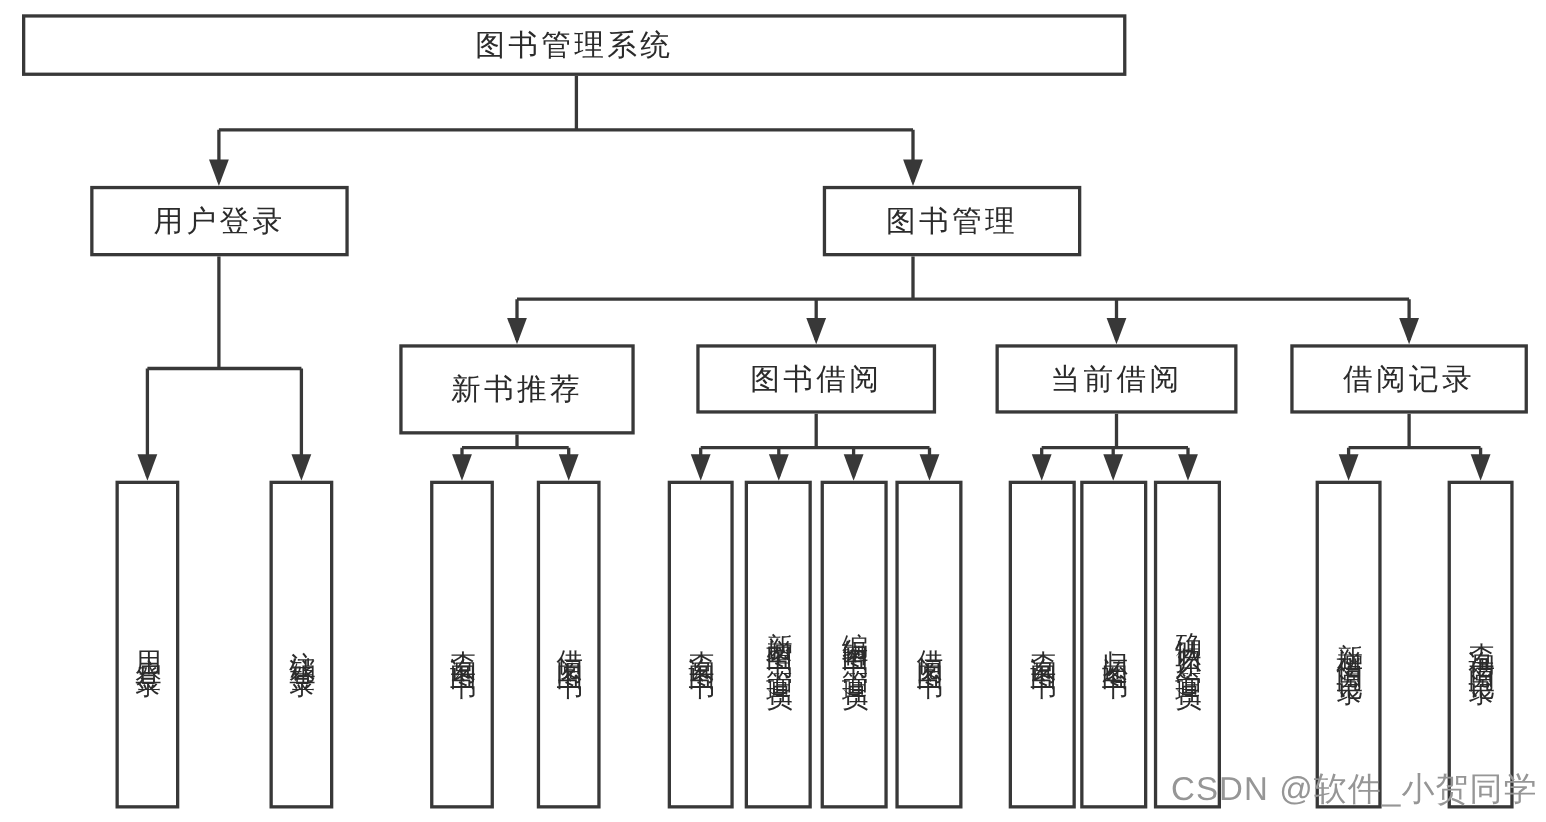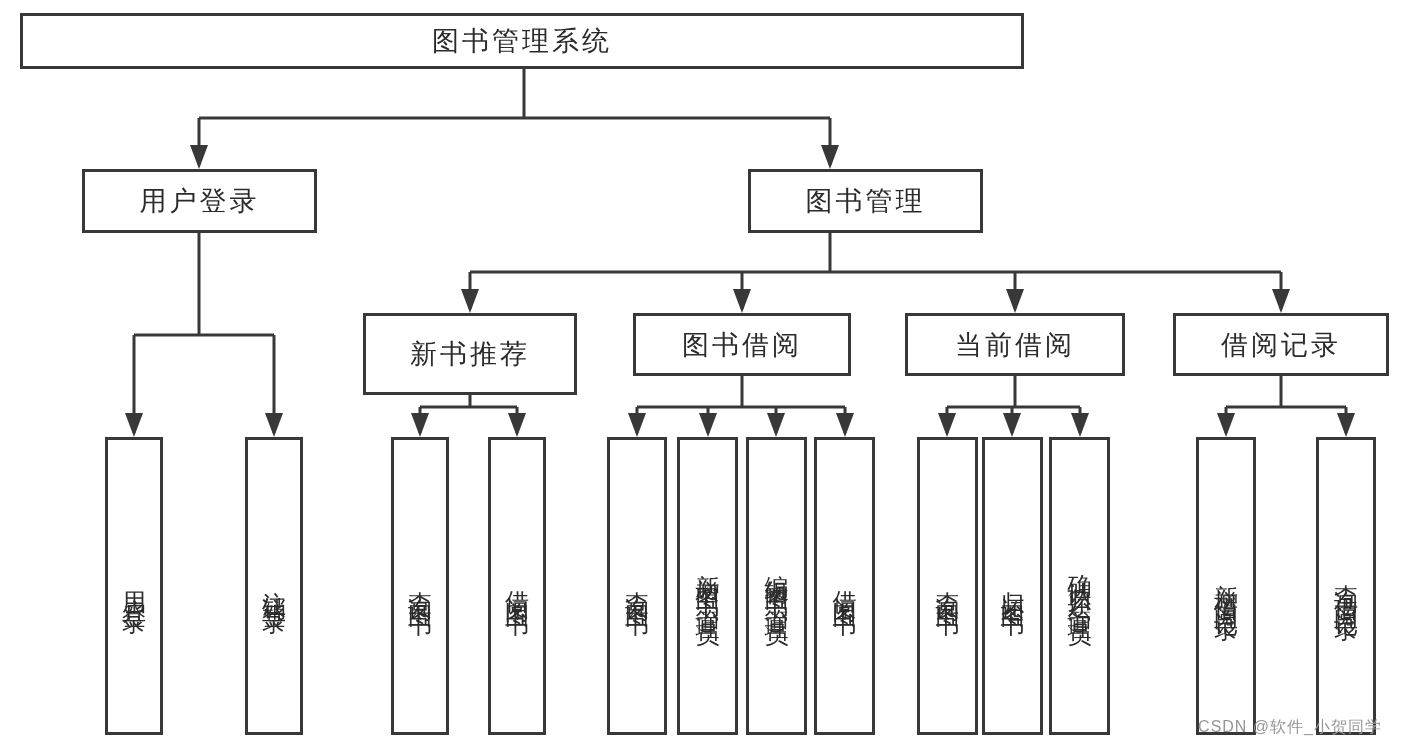--- a/index.html
+++ b/index.html
@@ -45,22 +45,22 @@
   #l-bor-0    { left:607px; width:60px; }
   #l-bor-1    { left:677px; width:61px; }
   #l-bor-2    { left:746px; width:61px; }
   #l-bor-3    { left:814px; width:61px; }
   #l-cur-0    { left:917px; width:61px; }
   #l-cur-1    { left:982px; width:61px; }
   #l-cur-2    { left:1049px; width:61px; }
   #l-rcd-0    { left:1196px; width:60px; }
   #l-rcd-1    { left:1316px; width:60px; }
   #watermark {
-    position:absolute; right:23px; bottom:9px;
-    font-size:16px; letter-spacing:1px;
+    position:absolute; right:7px; bottom:9px;
+    font-size:30px; letter-spacing:1px;
     color:var(--watermark_text,#969696);
     z-index:3; white-space:nowrap;
   }
 </style>
 </head>
 <body>
 
 <div id="canvas">
 
   <svg id="connectors" viewBox="0 0 1405 747" xmlns="http://www.w3.org/2000/svg">

